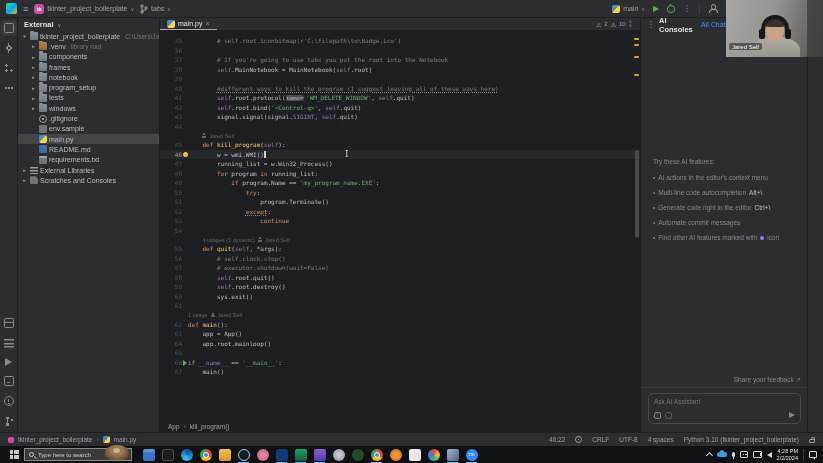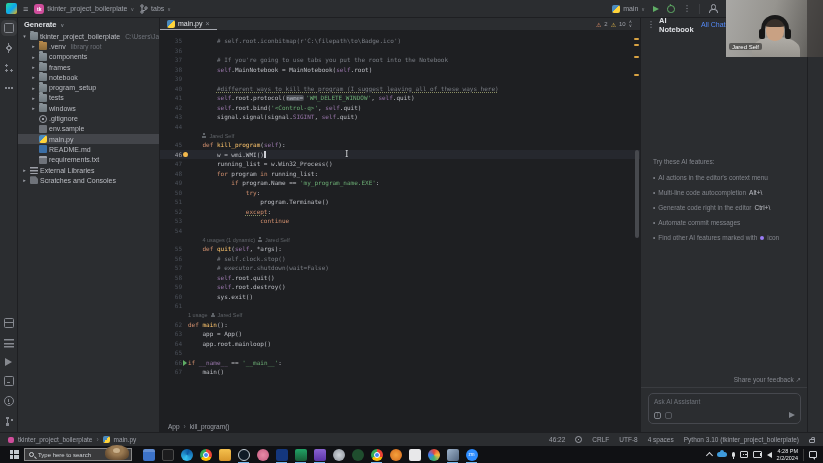--- a/index.html
+++ b/index.html
@@ -239,21 +239,21 @@
     <div class="si si-packages"></div>
         <div class="si si-services"></div>
         <div class="si si-run"></div>
         <div class="si si-terminal"></div>
         <div class="si si-problems"></div>
         <div class="si si-branch"></div>
       </div>
 
     <div class="project-panel">
       <div class="panel-head">
-        <span>Generate</span>
+        <span>External</span>
         <span class="chev">∨</span>
       </div>
       <div class="tree">
           <div class="trow" style="padding-left: 3px;">
             <span class="chevcell">▾</span>
             <span class="ti ti-project-folder"></span>
             <span class="tlabel">tkinter_project_boilerplate</span>
             <span class="tmeta">C:\Users\JaredS</span>
           </div>
           <div class="trow" style="padding-left: 12px;">
@@ -549,21 +549,21 @@
       <div class="crumbbar">
         <span>App</span>
         <span class="crumb-sep">›</span>
         <span>kill_program()</span>
       </div>
     </div>
 
     <div class="ai-panel">
       <div class="ai-head">
         <span class="kebab">⋮</span>
-        <span class="ai-title">AI Notebook</span>
+        <span class="ai-title">AI Consoles</span>
         <span class="ai-link">All Chats</span>
       </div>
       <div class="ai-features">
         <div class="ai-intro">Try these AI features:</div>
 
       <div class="ai-li">
             <span>•</span>
             <span>AI actions in the editor's context menu</span>
           </div>
           <div class="ai-li">

